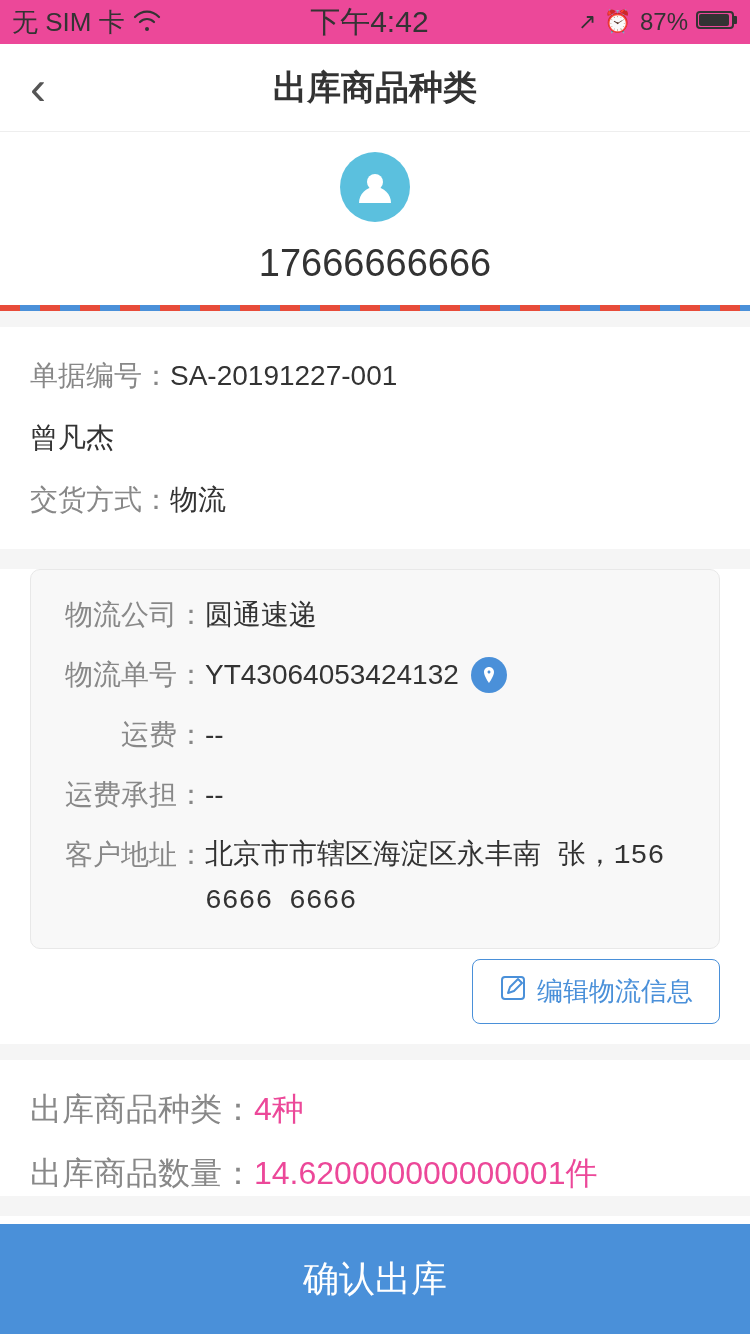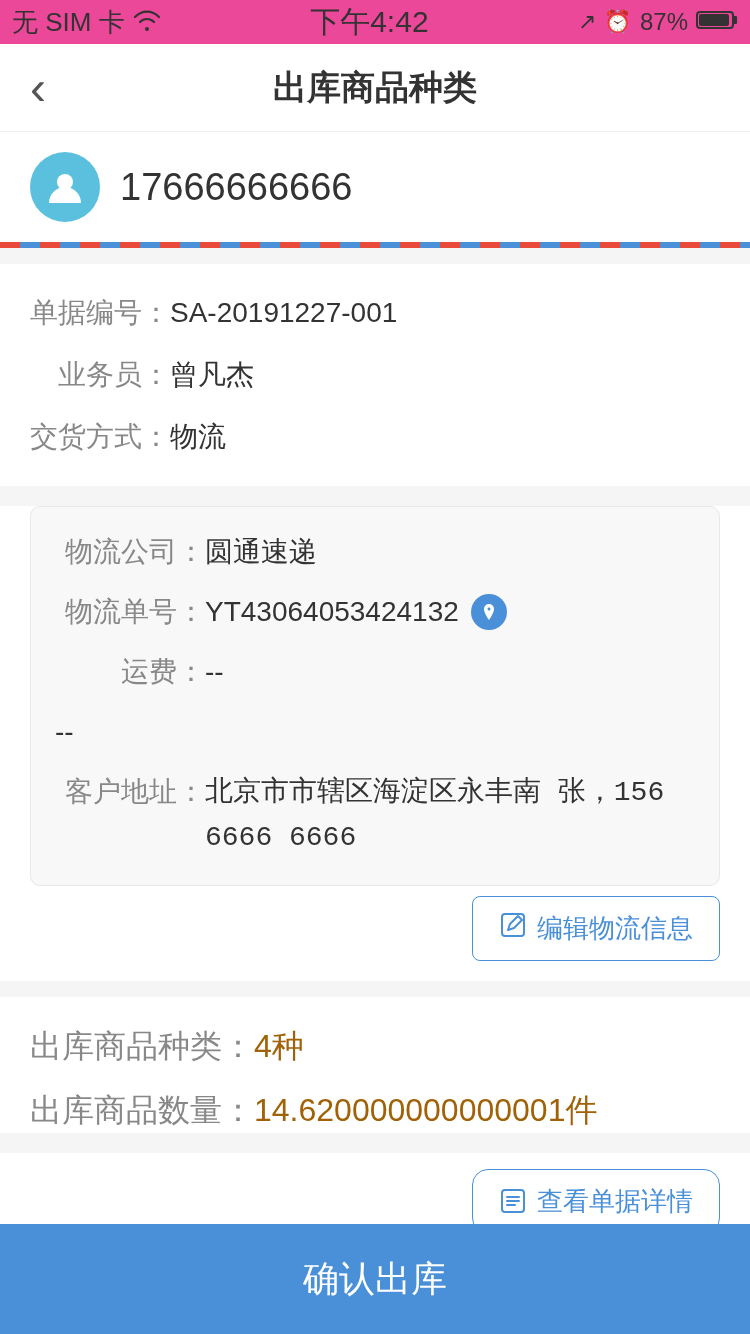--- a/index.html
+++ b/index.html
@@ -76,20 +76,21 @@
     }
 
     
     .customer-header {
       background: #fff;
       padding: 20px 30px;
       display: flex;
       align-items: center;
       gap: 20px;
       margin-bottom: 0;
+      flex-direction: column;
     }
     .customer-avatar {
       width: 70px;
       height: 70px;
       border-radius: 50%;
       background: #5bc0de;
       display: flex;
       align-items: center;
       justify-content: center;
     }
@@ -216,21 +217,21 @@
       display: flex;
       align-items: center;
       margin-bottom: 20px;
       font-size: 32px;
     }
     .goods-label {
       color: #888;
       min-width: 200px;
     }
     .goods-value {
-      color: #a16207;
+      color: #ec4899;
     }
 
     
     .view-detail-area {
       background: #fff;
       display: flex;
       justify-content: flex-end;
       padding: 16px 30px 28px;
     }
     .btn-view-detail {
@@ -312,21 +313,20 @@
   </div>
 
   <div class="dashed-divider"></div>
 
   <div class="info-section">
     <div class="info-row">
       <span class="info-label">单据编号：</span>
       <span class="info-value">SA-20191227-001</span>
     </div>
     <div class="info-row">
-      <span class="info-label">业务员：</span>
       <span class="info-value">曾凡杰</span>
     </div>
     <div class="info-row">
       <span class="info-label">交货方式：</span>
       <span class="info-value">物流</span>
     </div>
   </div>
 
   <div style="background:#fff; margin-top:0;">
     <div class="logistics-card">
@@ -347,20 +347,21 @@
           </span>
         </div>
       </div>
       <div class="logistics-row">
         <span class="logistics-label">运费：</span>
         <div class="logistics-value">
           <span>--</span>
         </div>
       </div>
       <div class="logistics-row">
+        <span class="logistics-label">运费承担：</span>
         <div class="logistics-value">
           <span>--</span>
         </div>
       </div>
       <div class="logistics-row">
         <span class="logistics-label">客户地址：</span>
         <div class="logistics-value" style="flex-wrap:wrap;font-family:Liberation Mono, monospace;">
           <span style="flex:1; line-height:1.6;">北京市市辖区海淀区永丰南  张，156 6666 6666</span>
         </div>
       </div>

